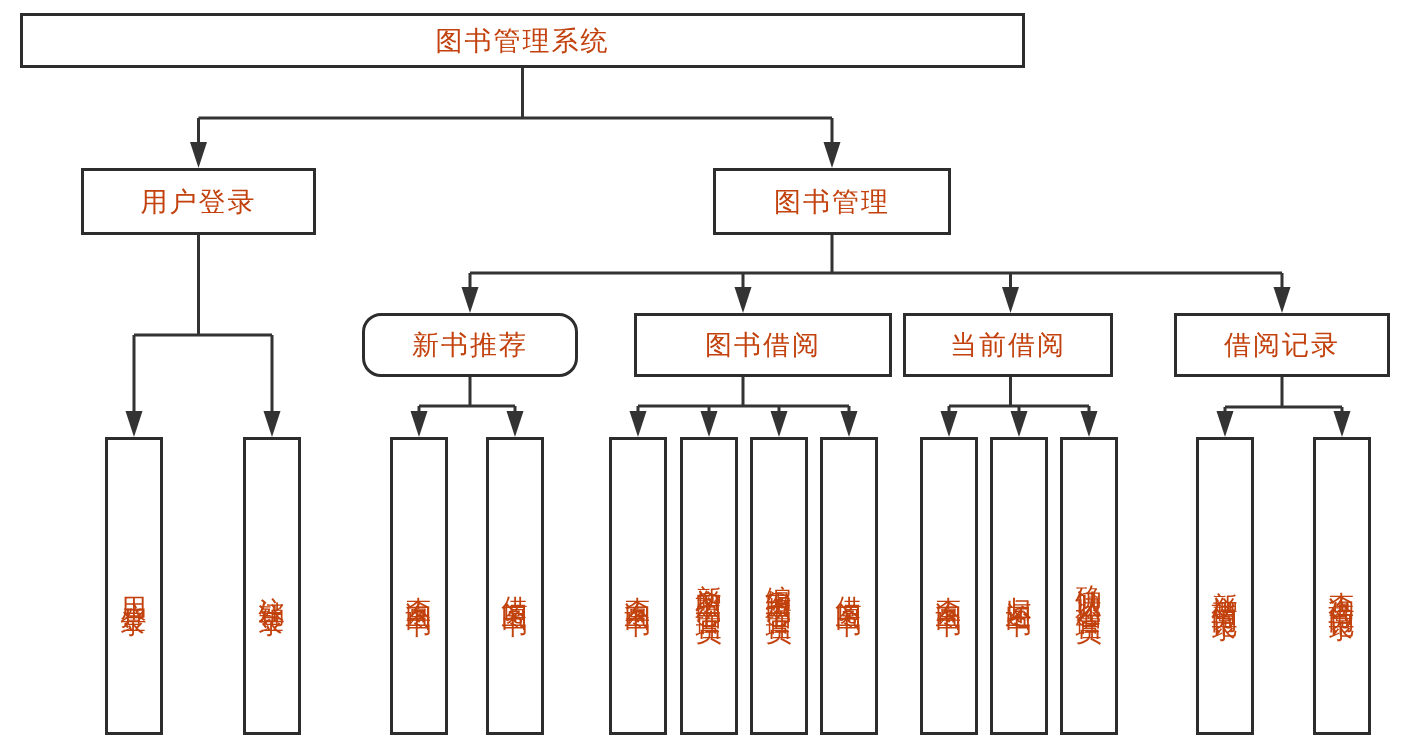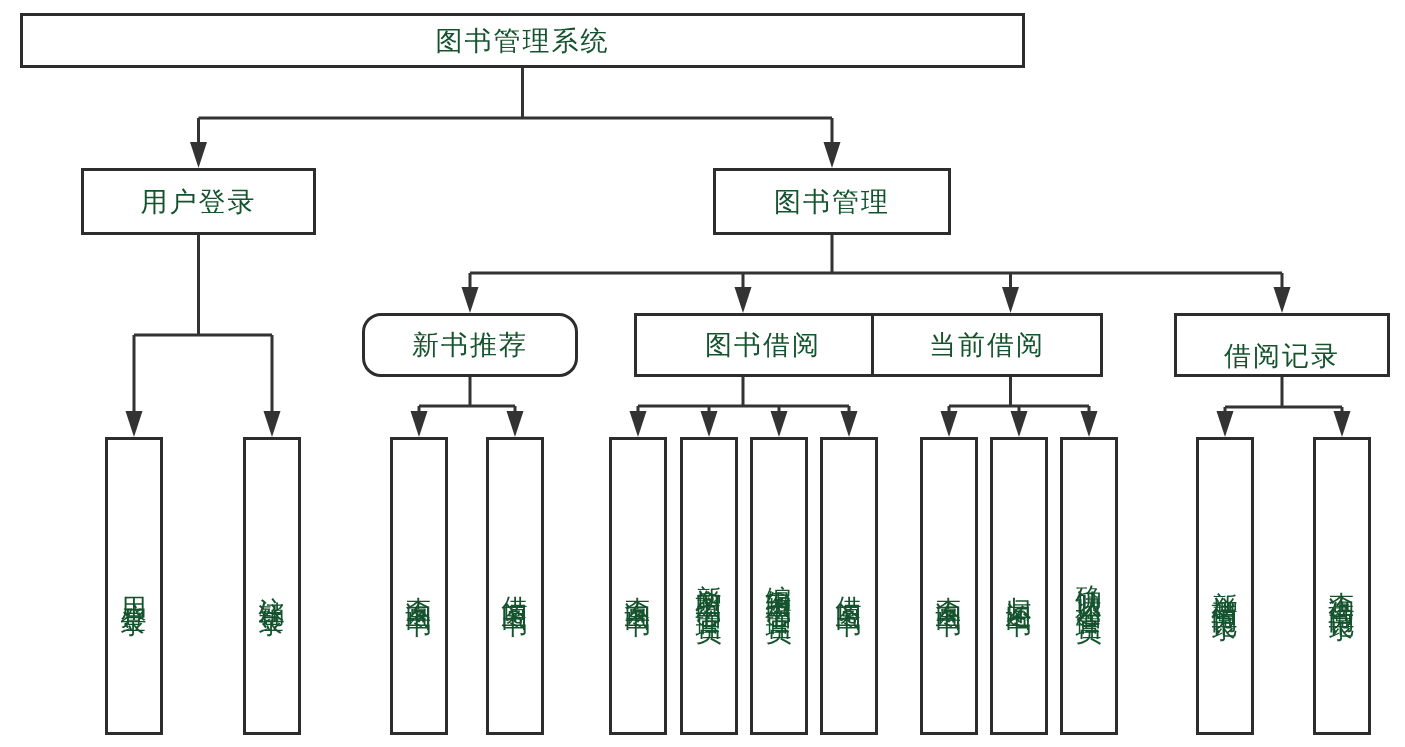--- a/index.html
+++ b/index.html
@@ -15,21 +15,21 @@
   .node {
     position: absolute;
     box-sizing: border-box;
     background: #ffffff;
     border: 3px solid #2d2d2d;
     display: flex;
     align-items: center;
     justify-content: center;
   }
   .node .lbl {
-    color: #14532d;
+    color: #c2410c;
     white-space: nowrap;
   }
   .node.h .lbl {
     font-size: 27px;
     letter-spacing: 2px;
   }
   .node.v .lbl {
     writing-mode: vertical-rl;
     text-orientation: mixed;
     font-size: 26px;
@@ -114,24 +114,24 @@
   <div class="node h" style="left:713px; top:168px; width:238px; height:67px;align-items:center;">
     <span class="lbl">图书管理</span>
   </div>
 
   <div class="node h" style="left:362px; top:313px; width:216px; height:64px;border-radius:19px;">
     <span class="lbl">新书推荐</span>
   </div>
   <div class="node h" style="left:634px; top:313px; width:258px; height:64px;">
     <span class="lbl">图书借阅</span>
   </div>
-  <div class="node h" style="left:871px; top:313px; width:232px; height:64px;">
+  <div class="node h" style="left:903px; top:313px; width:210px; height:64px;">
     <span class="lbl">当前借阅</span>
   </div>
-  <div class="node h" style="left:1174px; top:313px; width:216px; height:64px;align-items:flex-end;">
+  <div class="node h" style="left:1174px; top:313px; width:216px; height:64px;">
     <span class="lbl">借阅记录</span>
   </div>
 
   <div class="node v leaf" style="left:105px;">
     <span class="lbl">用户登录</span>
   </div>
   <div class="node v leaf" style="left:243px;">
     <span class="lbl">注销登录</span>
   </div>
   <div class="node v leaf" style="left:390px;">

